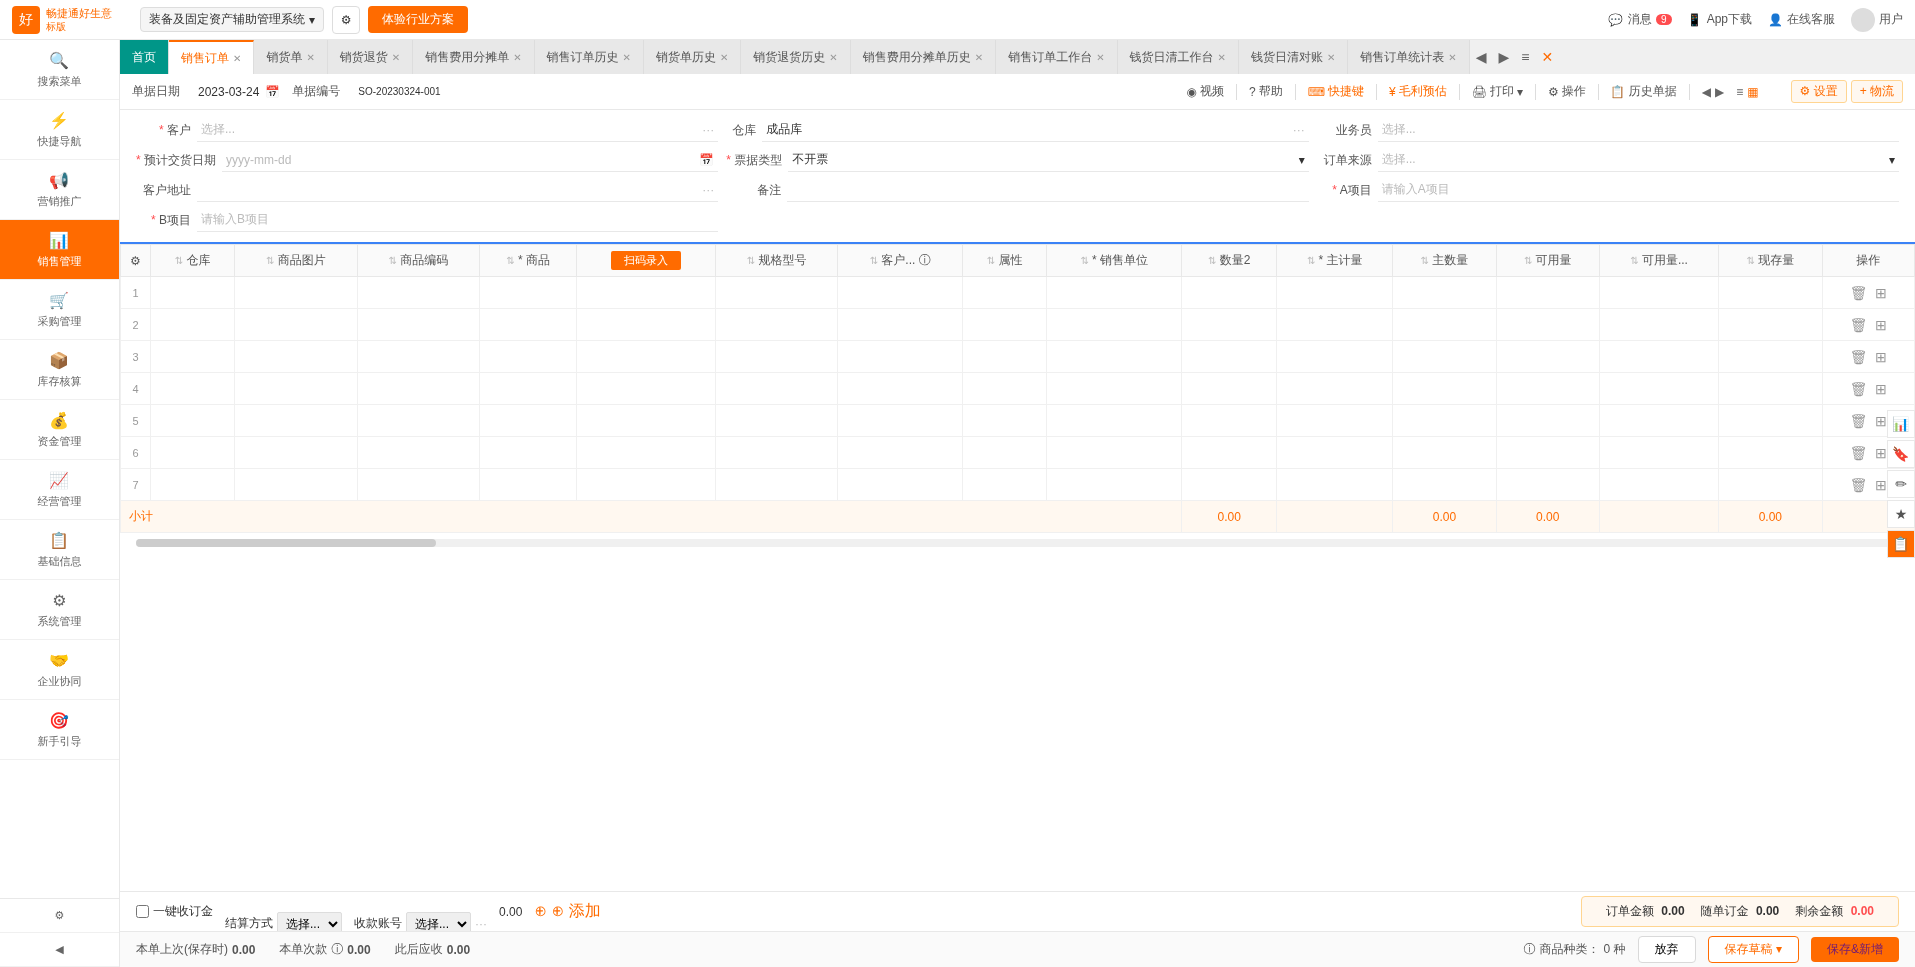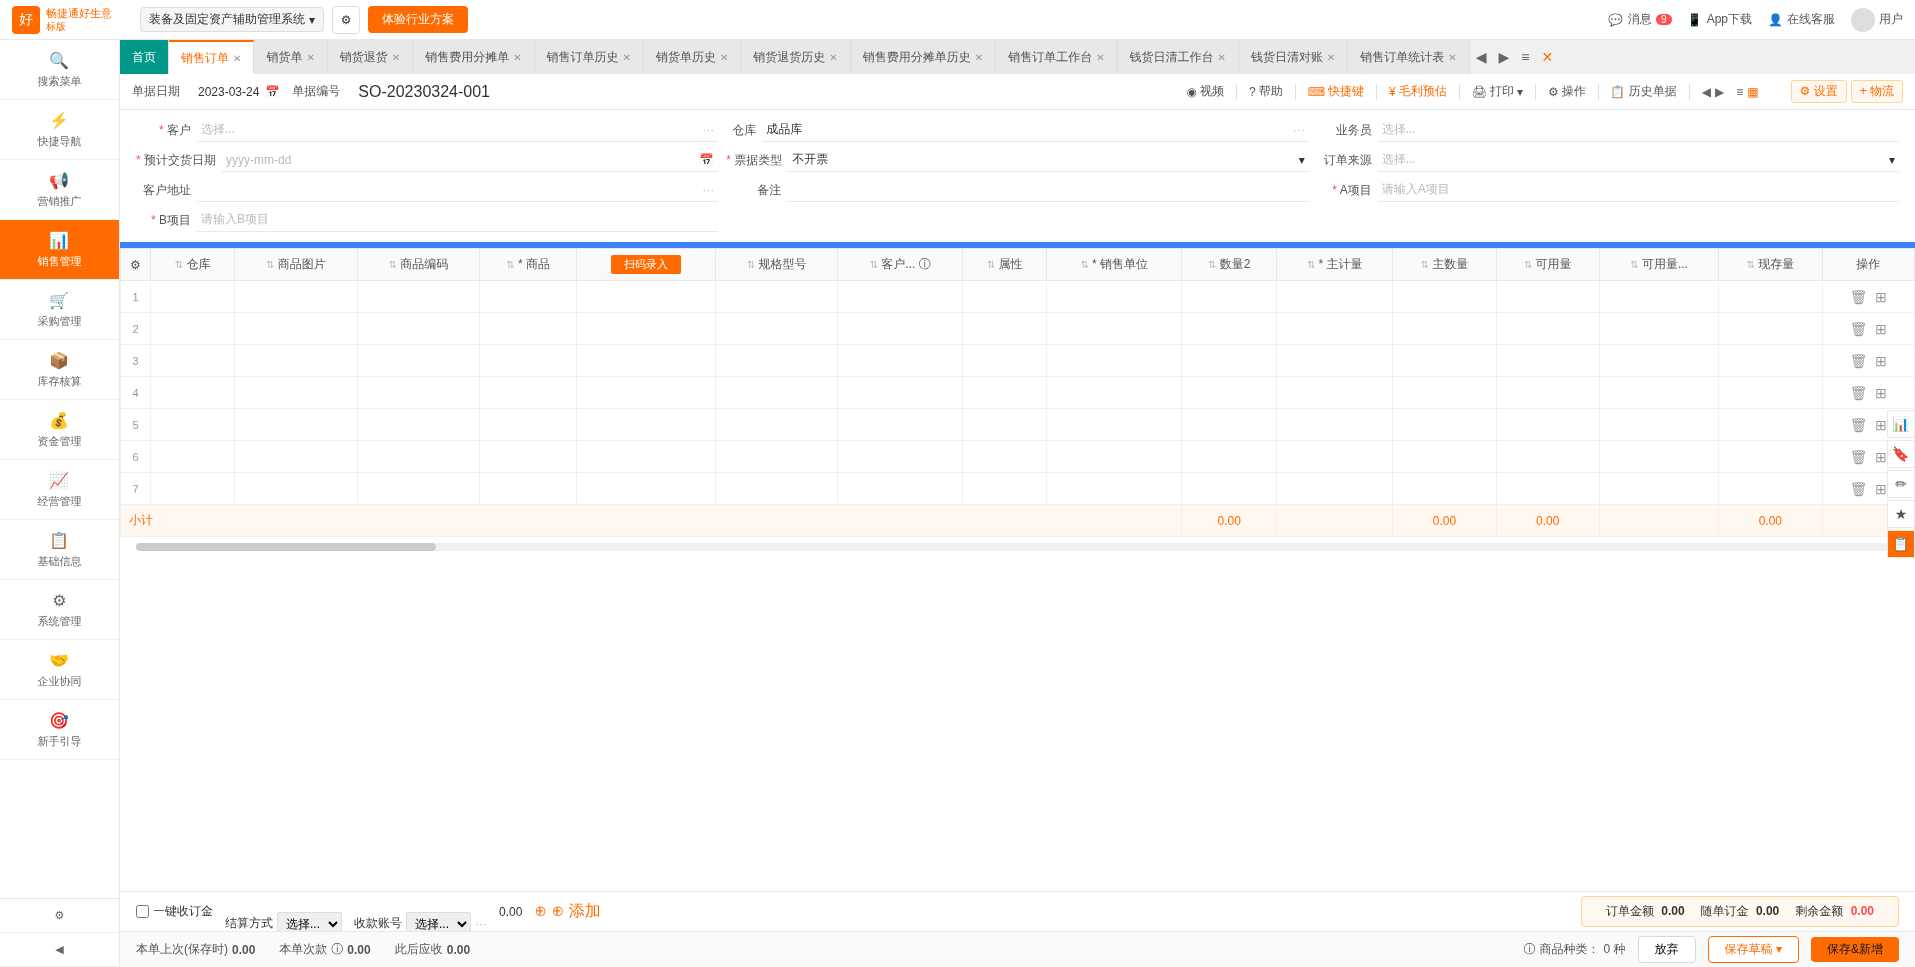--- a/index.html
+++ b/index.html
@@ -223,21 +223,21 @@
     .field-dots {
       color: #bbb;
       font-size: 12px;
       cursor: pointer;
     }
     .date-display {
       font-size: 12px;
       color: #333;
     }
     .doc-number {
-      font-size: 16px;
+      font-size: 10px;
       color: #333;
     }
 
     
     .detail-tabs {
       display: flex;
       border-bottom: 2px solid #ff6b00;
       padding: 0 16px;
       background: #fff;
       flex-shrink: 0;
@@ -382,21 +382,21 @@
       border: 1px solid #ff6b00;
       background: white;
       color: #ff6b00;
       border-radius: 4px;
       padding: 4px 16px;
       cursor: pointer;
       font-size: 12px;
     }
     .save-new-btn {
       background: #ff6b00;
-      color: #0f172a;
+      color: #701a75;
       border: none;
       border-radius: 4px;
       padding: 4px 16px;
       cursor: pointer;
       font-size: 12px;
     }
 
     
     .right-float {
       position: fixed;
@@ -416,21 +416,21 @@
       align-items: center;
       justify-content: center;
       cursor: pointer;
       font-size: 14px;
       color: #555;
     }
 
     .form-section {
       background: #fff;
       padding: 8px 16px 4px;
-      border-bottom: 6px solid #3b82f6;
+      border-bottom: 2px solid #3b82f6;
     }
     .form-cell {
       display: flex;
       align-items: center;
       gap: 6px;
     }
     .form-cell-label {
       font-size: 12px;
       color: #555;
       white-space: nowrap;

